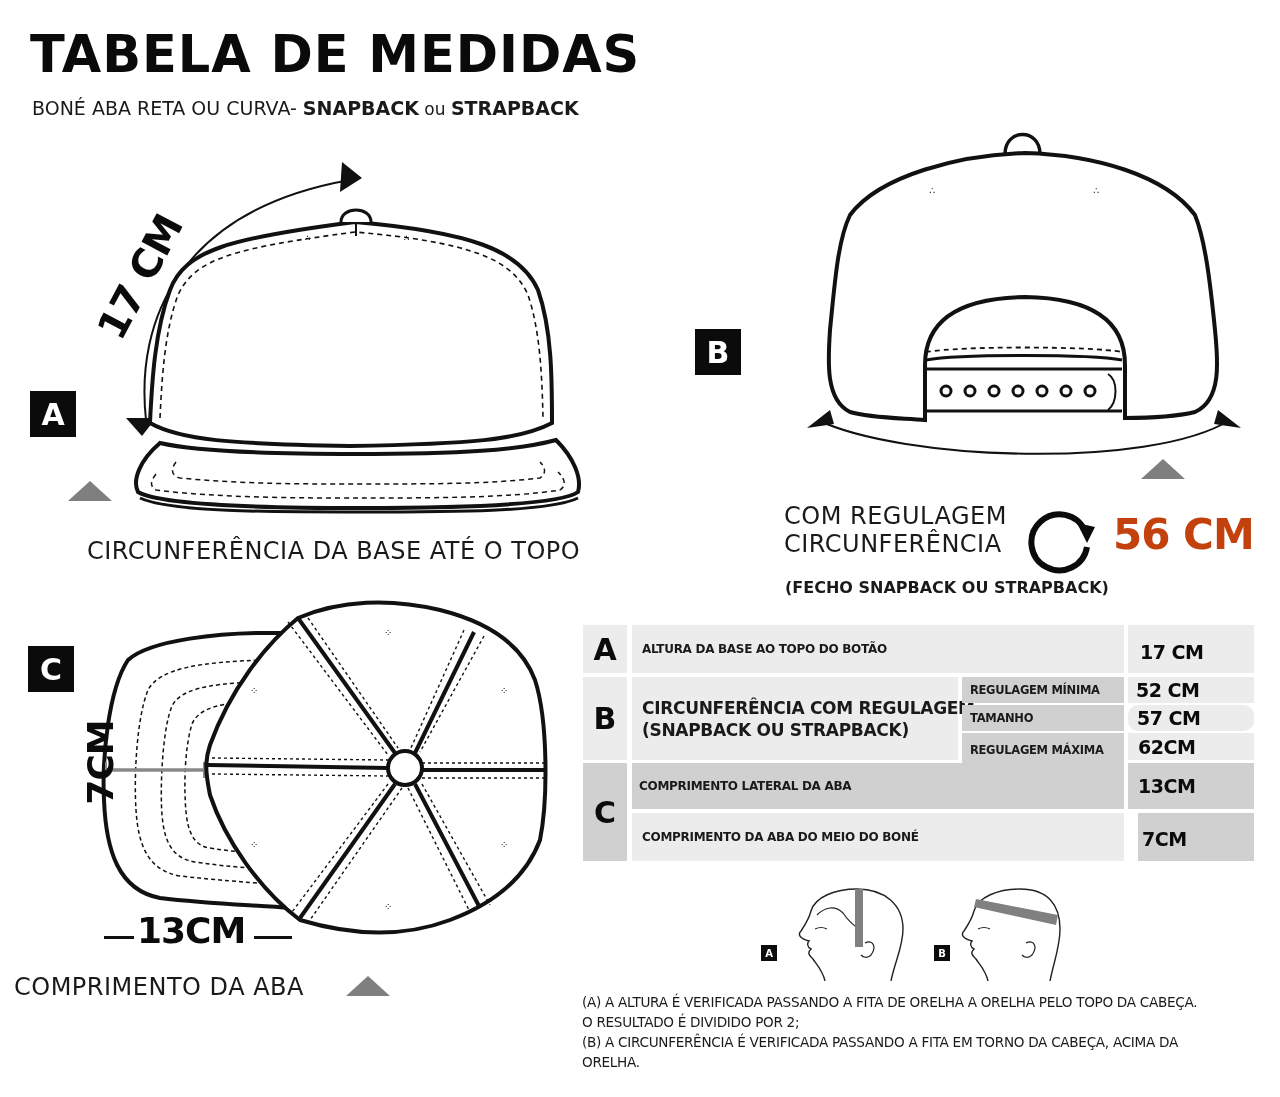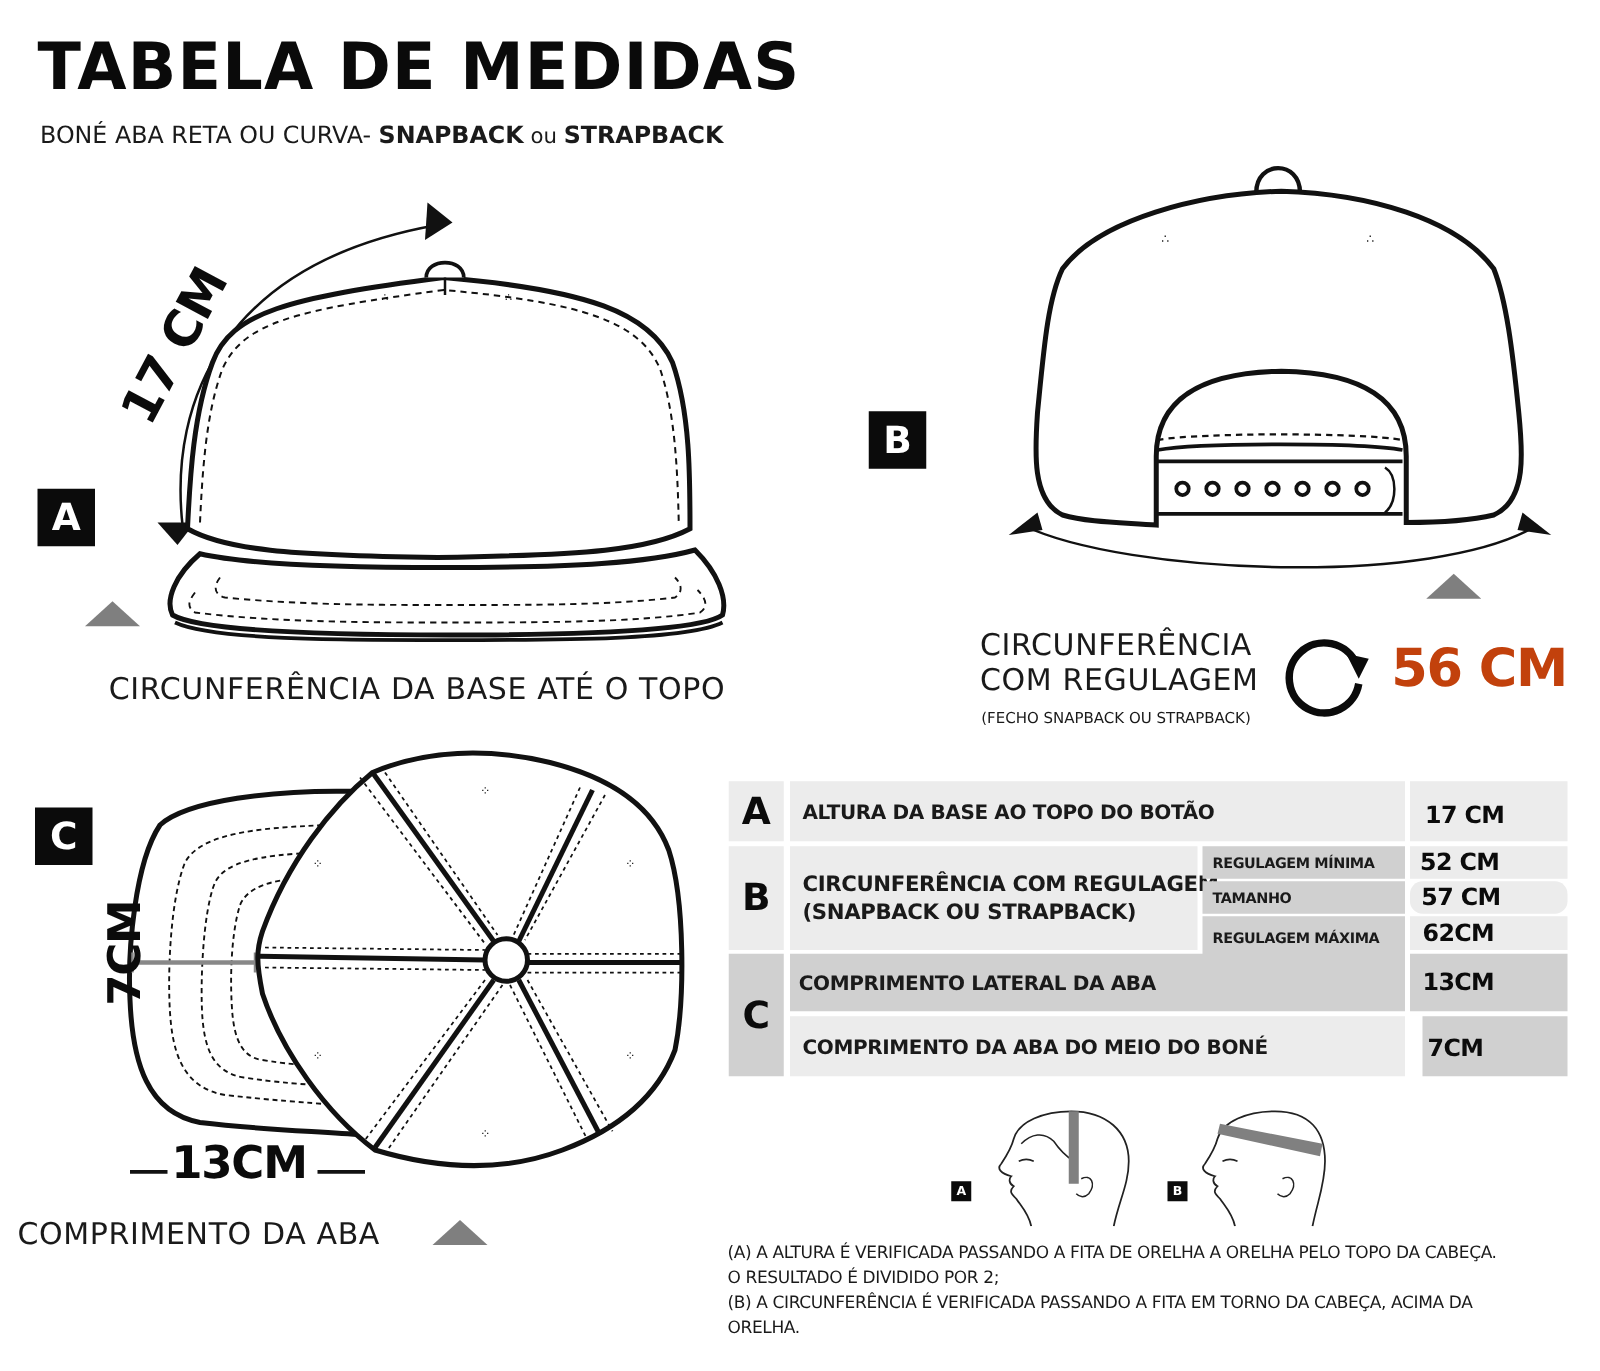--- a/index.html
+++ b/index.html
@@ -13,29 +13,29 @@
   .subtitle .small { font-size: 17px; }
 
   .letter-badge { background: #0b0b0b; color: #fff; font-weight: 900; display: flex; align-items: center; justify-content: center; font-family: "DejaVu Sans", sans-serif; }
   .tri { width: 0; height: 0; border-left: 22px solid transparent; border-right: 22px solid transparent; border-bottom: 20px solid #7f7f7f; }
 
   .caption { font-size: 24px; color: #1a1a1a; letter-spacing: 0.5px; white-space: nowrap; font-family: "DejaVu Sans", sans-serif; }
 
   .rot-label { font-weight: 900; font-size: 40px; color: #0b0b0b; white-space: nowrap; font-family: "DejaVu Sans", sans-serif; letter-spacing: -1px; }
 
   .circ-text { font-size: 24px; line-height: 28px; color: #1a1a1a; letter-spacing: 0.5px; }
-  .circ-sub { font-size: 12px; font-weight: 400; color: #1a1a1a; white-space: nowrap; }
+  .circ-sub { font-size: 16px; font-weight: 700; color: #1a1a1a; white-space: nowrap; margin-top: 11px; }
   .big-measure { font-size: 42px; font-weight: 900; color: #c2410c; letter-spacing: -1px; white-space: nowrap; }
 
   
   .tbl { left: 583px; top: 625px; width: 671px; }
   .tcell { position: absolute; display: flex; align-items: center; font-family: "DejaVu Sans", sans-serif; }
   .lt { background: #ececec; }
   .md { background: #d0d0d0; }
-  .tlabel { font-size: 16px; font-weight: 700; color: #1a1a1a; padding-left: 10px; letter-spacing: -0.3px; white-space: nowrap; }
+  .tlabel { font-size: 12px; font-weight: 700; color: #1a1a1a; padding-left: 10px; letter-spacing: -0.3px; white-space: nowrap; }
   .tval { font-size: 19px; font-weight: 900; color: #0b0b0b; padding-left: 12px; letter-spacing: -0.5px; white-space: nowrap; }
   .tletter { font-size: 30px; font-weight: 900; color: #0b0b0b; justify-content: center; }
   .tsub { font-size: 11.5px; font-weight: 700; color: #1a1a1a; padding-left: 8px; white-space: nowrap; letter-spacing: -0.3px; }
 
   .notes { left: 582px; top: 992px; width: 690px; font-size: 13.6px; line-height: 20px; color: #1a1a1a; letter-spacing: -0.3px; font-family: "DejaVu Sans", sans-serif; }
   .notes p { white-space: nowrap; }
 </style>
 </head>
 <body>
 
@@ -95,22 +95,22 @@
     <circle cx="1090" cy="391" r="5"></circle>
   </g>
 
   <path d="M818 420 C 900 460, 1150 470, 1230 420" fill="none" stroke="#111" stroke-width="2"></path>
   <polygon points="807,428 830,410 834,424" fill="#111"></polygon>
   <polygon points="1241,428 1218,410 1214,424" fill="#111"></polygon>
 </svg>
 <div class="abs tri" style="left:1141px; top:459px;"></div>
 
 <div class="abs circ-text" style="left:784px; top:502px;">
+  <div>COM REGULAGEM</div>
   <div>CIRCUNFERÊNCIA</div>
-  <div>COM REGULAGEM</div>
 </div>
 <div class="abs circ-sub" style="left:785px; top:567px;">(FECHO SNAPBACK OU STRAPBACK)</div>
 <svg class="abs" style="left:1025px; top:505px;" width="72" height="72" viewBox="0 0 72 72">
   <path d="M60 26 A 28 28 0 1 0 62 42" fill="none" stroke="#0b0b0b" stroke-width="6"></path>
   <polygon points="52,18 70,22 62,38" fill="#0b0b0b"></polygon>
 </svg>
 <div class="abs big-measure" style="left:1113px; top:510px;">56 CM</div>
 
 <div class="abs letter-badge" style="left:28px; top:646px; width:46px; height:46px; font-size:30px;">C</div>
 <svg class="abs" style="left:100px; top:595px;" width="460" height="350" viewBox="100 595 460 350">

